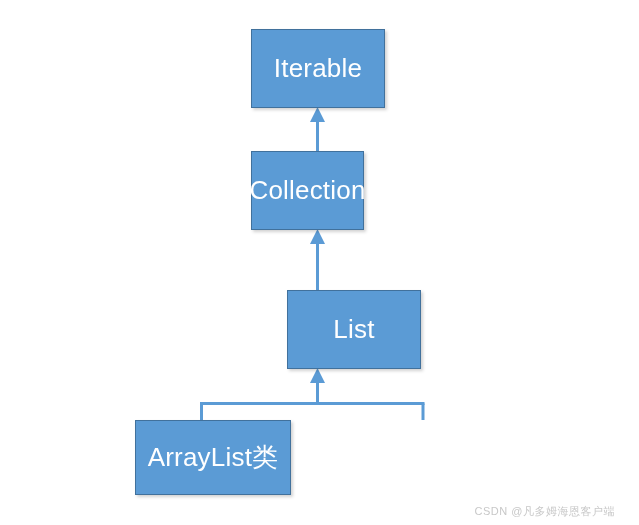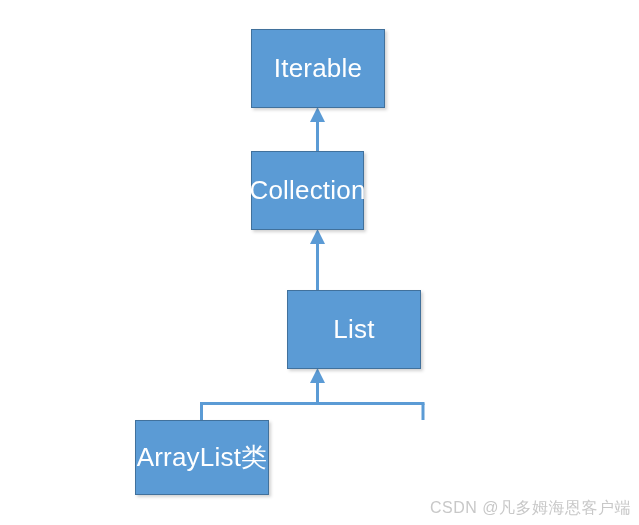--- a/index.html
+++ b/index.html
@@ -52,28 +52,28 @@
 
   .node-label {
     display: block;
     line-height: 1.1;
     white-space: nowrap;
   }
 
   #node-iterable  { left: 251px; top: 29px;  width: 134px; height: 79px; }
   #node-collection{ left: 251px; top: 151px; width: 113px; height: 79px; }
   #node-list      { left: 251px; top: 290px; width: 134px; height: 79px; margin-left: 36px; }
-  #node-arraylist { left: 135px; top: 420px; width: 134px; height: 75px; }
+  #node-arraylist { left: 135px; top: 420px; width: 156px; height: 75px; }
   #node-linklist  { left: 356px; top: 420px; width: 134px; height: 75px; }
 
   #watermark {
     position: absolute;
-    right: 8px;
+    right: 24px;
     bottom: 6px;
-    font-size: 16px;
+    font-size: 11px;
     color: #c8c8c8;
     letter-spacing: 0.5px;
     white-space: nowrap;
     user-select: none;
     z-index: 3;
   }
 </style>
 </head>
 <body>
 

